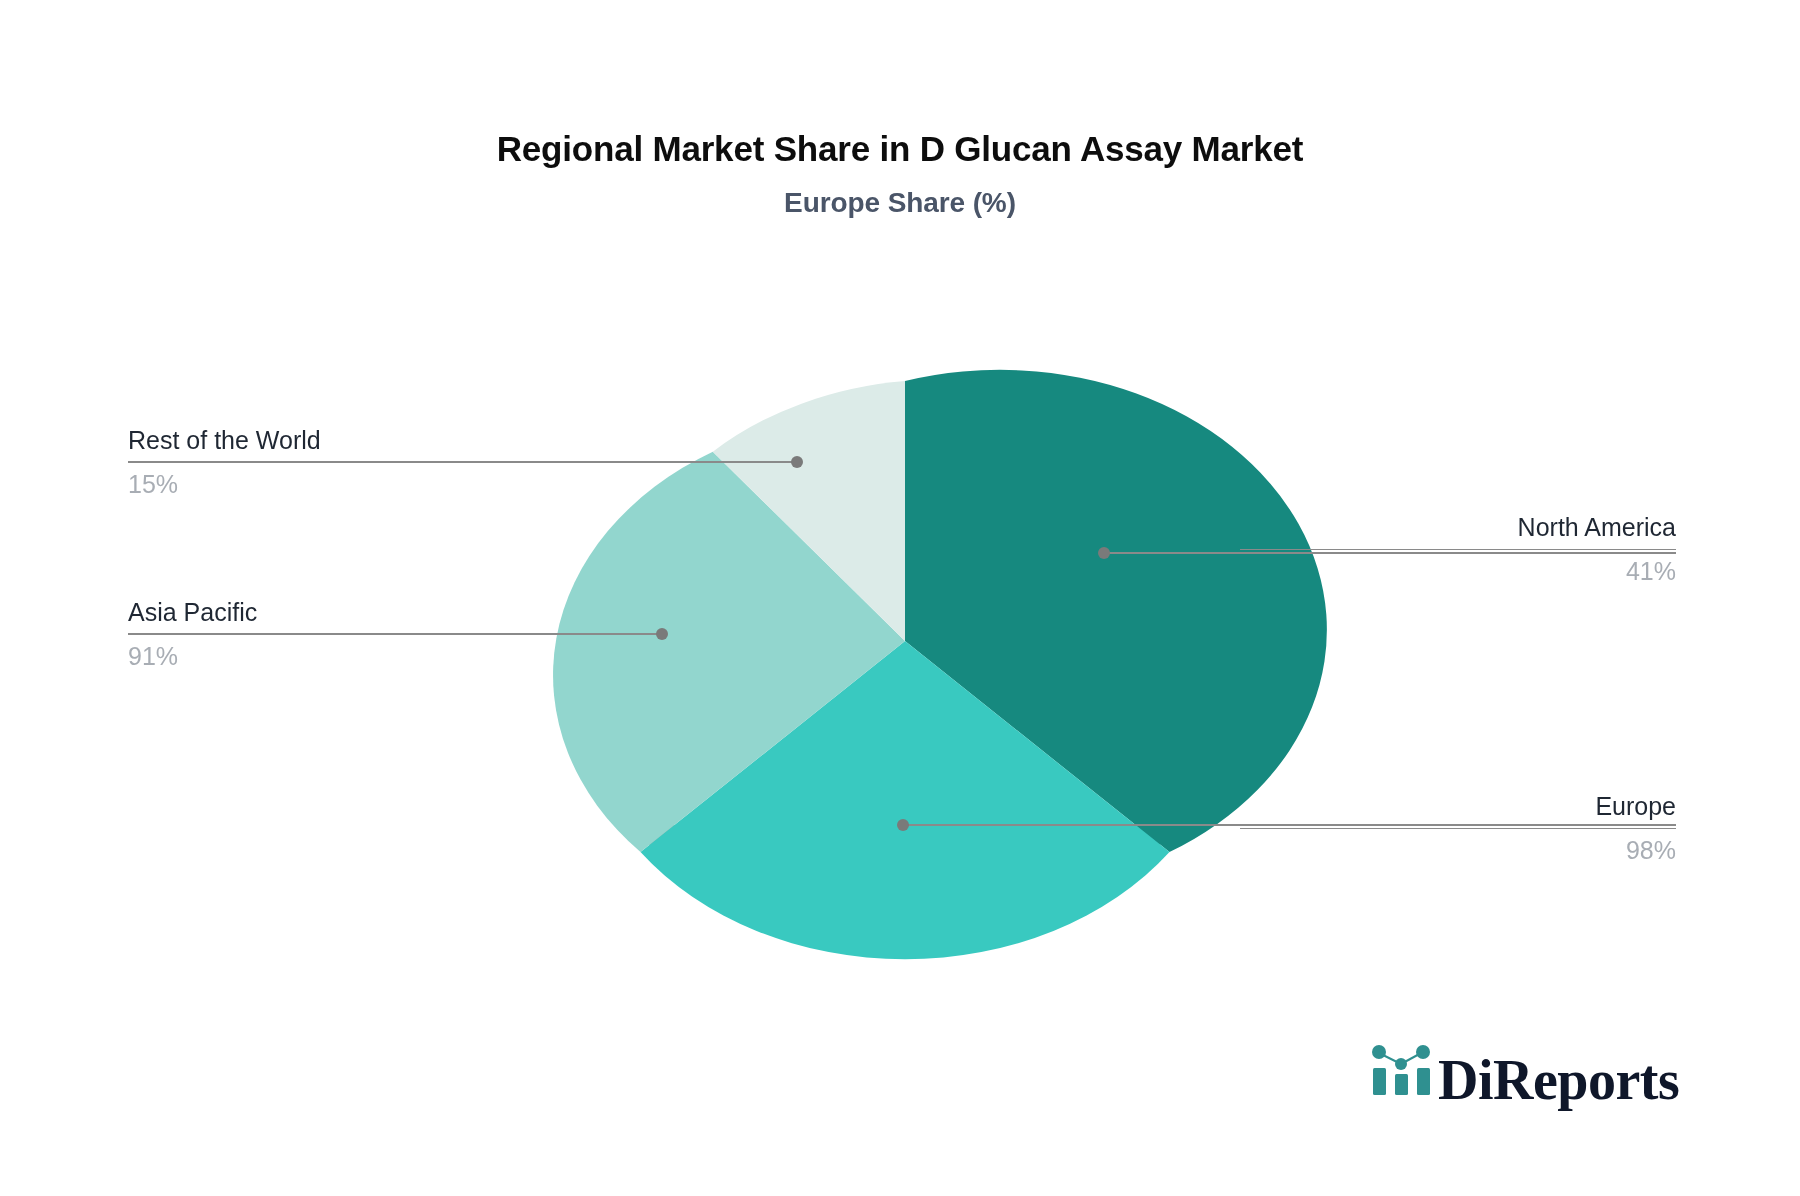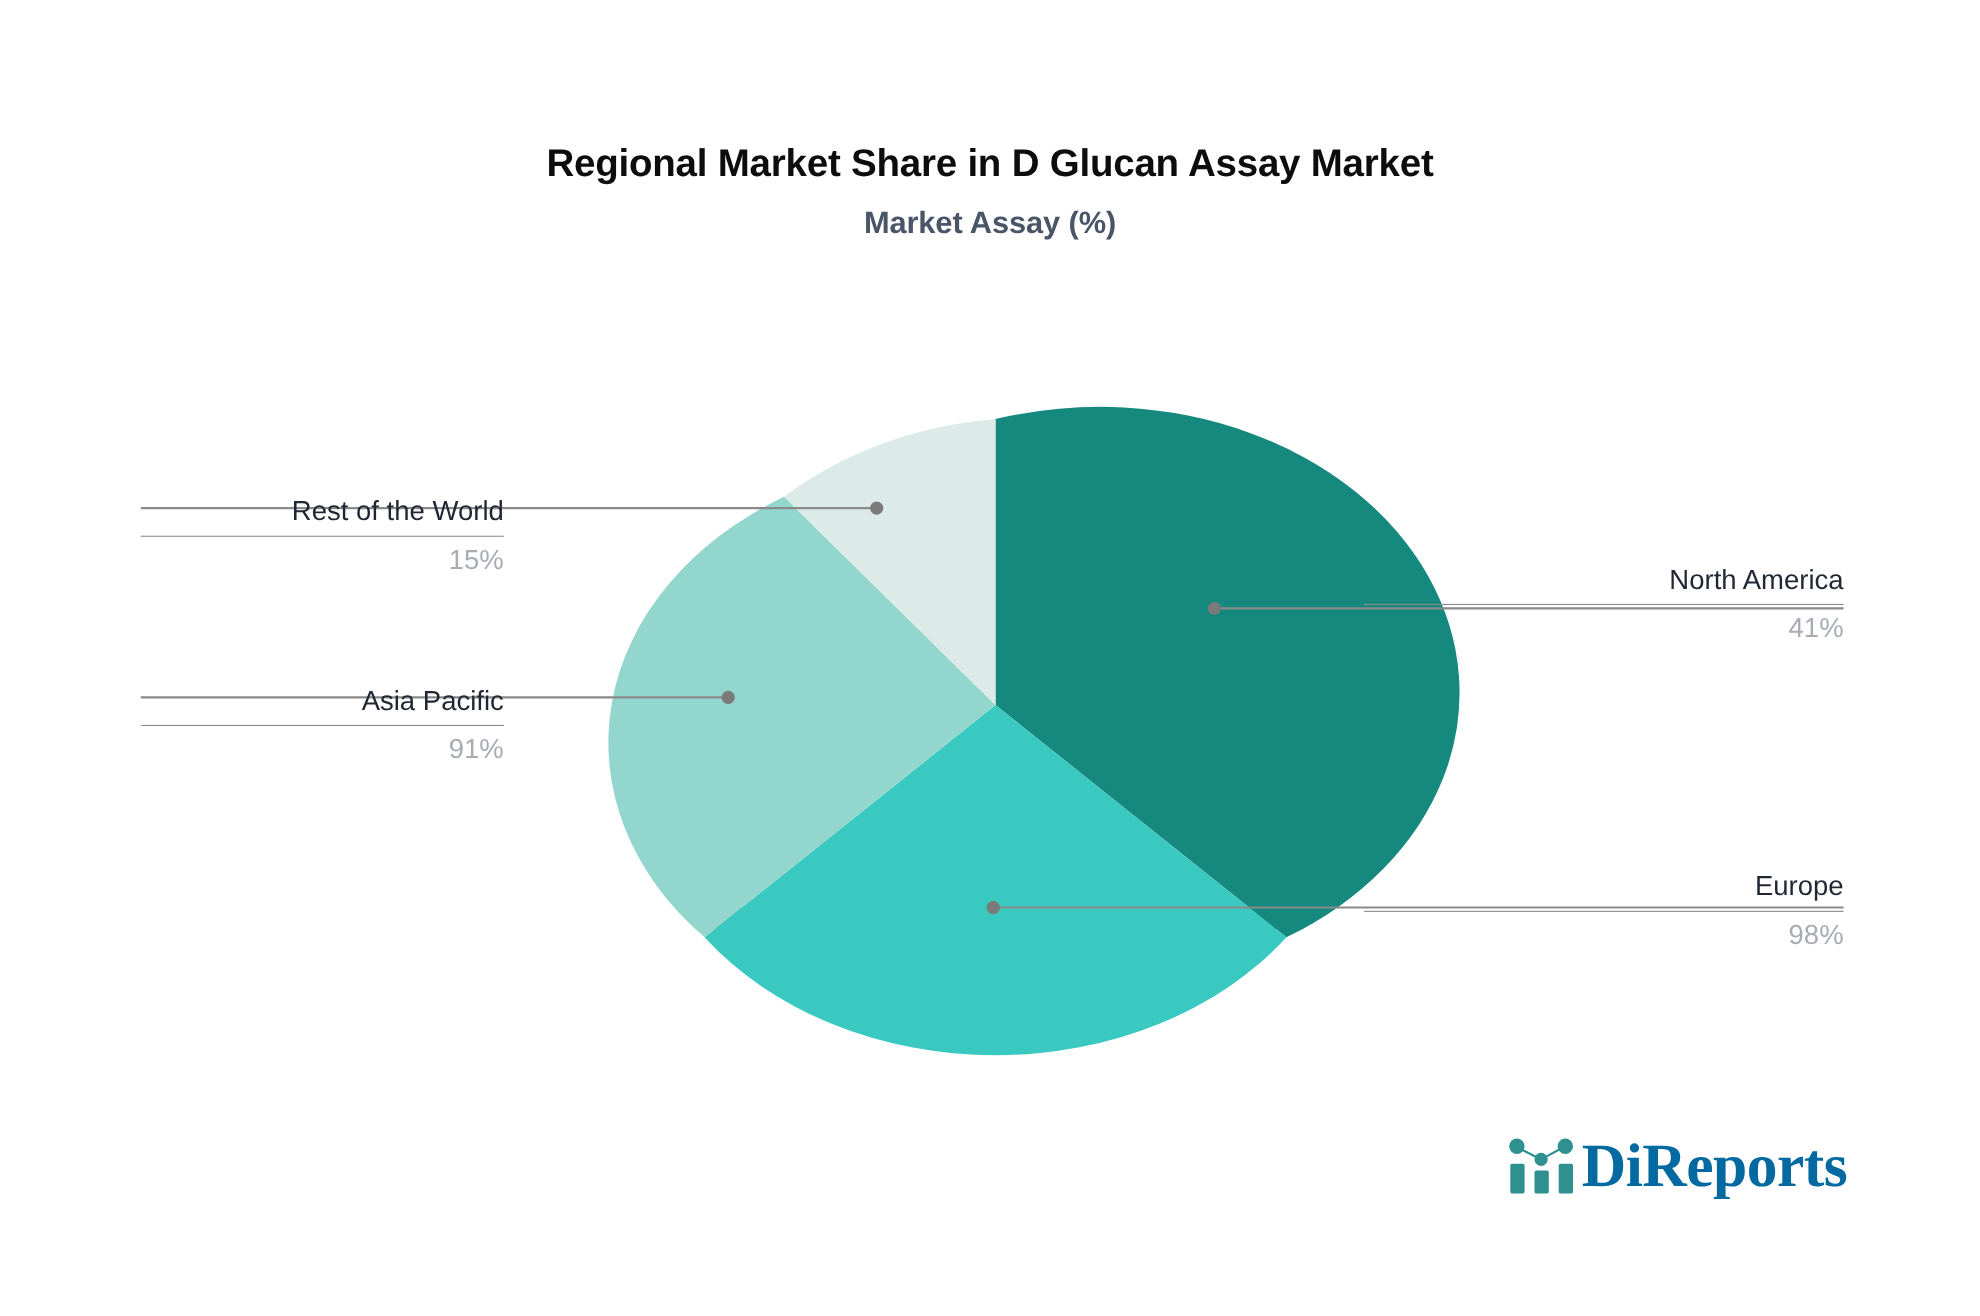--- a/index.html
+++ b/index.html
@@ -74,21 +74,21 @@
     height: 1px;
     background: #8a8a8a;
     margin: 6px 0 6px 0;
     width: 100%;
   }
   .callout .value {
     font-size: 25px;
     color: #a8adb4;
     line-height: 1.25;
   }
-  .callout.left { text-align: right; margin-top: 25px; }
+  .callout.left { text-align: left; }
   .callout.right { text-align: right; }
 
   #callout-row { left: 128px; top: 425px; width: 330px; }
   #callout-ap  { left: 128px; top: 597px; width: 330px; }
   #callout-na  { left: 1240px; top: 512px; width: 436px; }
   #callout-eu  { left: 1240px; top: 791px; width: 436px; }
 
   
   .logo {
     position: absolute;
@@ -96,32 +96,33 @@
     top: 1032px;
     display: flex;
     align-items: center;
     gap: 6px;
   }
   .logo-mark { display: block; }
   .logo-text {
     font-family: "Liberation Serif", serif;
     font-size: 56px;
     font-weight: bold;
-    color: #0369a1;
+    color: #0f172a;
     letter-spacing: -0.5px;
     line-height: 1;
+    margin-top: 20px;
   }
 </style>
 </head>
 <body>
 
 <div class="canvas">
 
   <div class="chart-title">Regional Market Share in D Glucan Assay Market</div>
-  <div class="chart-subtitle">Market Assay (%)</div>
+  <div class="chart-subtitle">Europe Share (%)</div>
 
   <svg class="pie-wrap" width="1800" height="1196" viewBox="0 0 1800 1196">
 
     <path fill="#b9ccc9" d="M 578,641 L 578,683
              A 327,260 0 0 0 594.5,763.6
              L 594.5,721.6
              A 327,260 0 0 1 578,641 Z"></path>
 
     <path fill="#7aada7" d="M 578,641 L 578,683
              A 327,260 0 0 0 714.1,894.1

